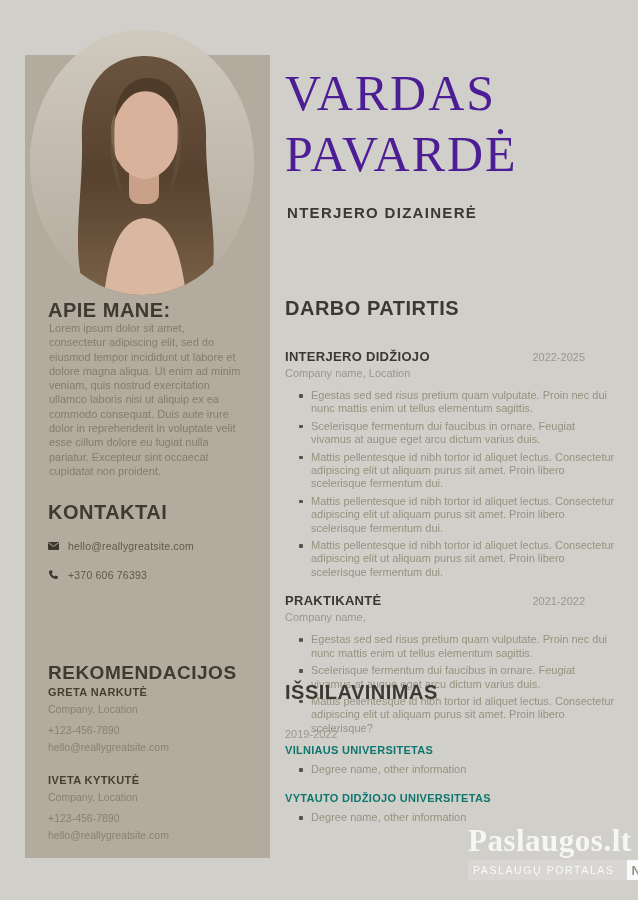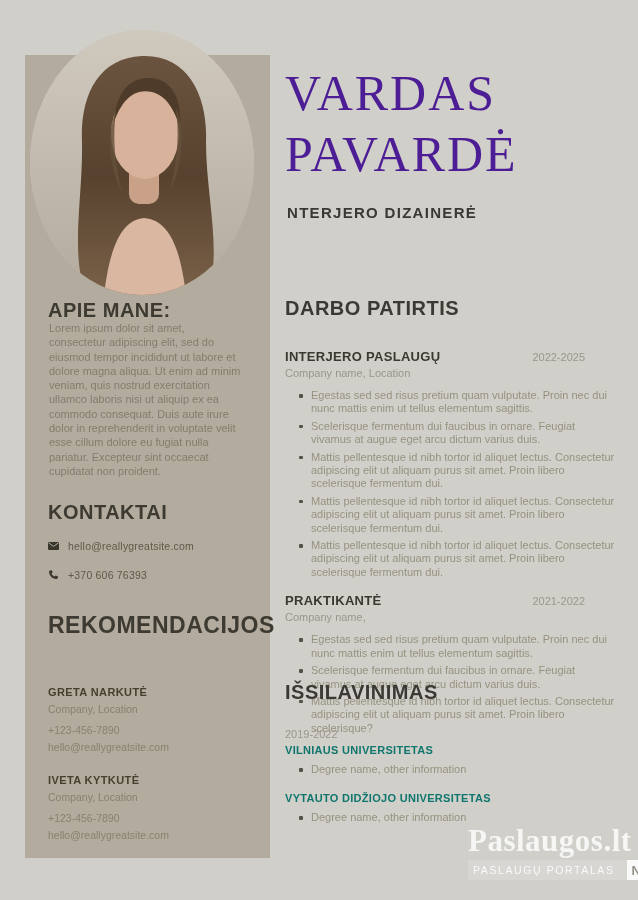--- a/index.html
+++ b/index.html
@@ -127,21 +127,21 @@
     <div class="contact-row">
       <span class="cicon">
         <svg width="10" height="10" viewBox="0 0 10 10">
             <path d="M2.1,0.4 L3.9,0.2 L4.7,2.6 L3.5,3.6 C4.1,5.0 5.1,6.0 6.5,6.6 L7.5,5.4 L9.9,6.2 L9.7,8.0 C9.6,8.7 9.0,9.2 8.3,9.1 C4.0,8.5 1.5,6.0 1.0,1.7 C0.9,1.1 1.4,0.5 2.1,0.4 Z" fill="#3a372f"></path>
           </svg>
       </span>
       <span class="contact-value">+370 606 76393</span>
     </div>
   </div>
 
-  <div class="side-heading" style="top:612px;font-size:23px">REKOMENDACIJOS</div>
+  <div class="side-heading" style="top:662px;font-size:19px">REKOMENDACIJOS</div>
   <div class="rec-list">
     <div class="rec-person">
       <div class="rec-name">GRETA NARKUTĖ</div>
       <div class="rec-line">Company, Location</div>
       <div class="rec-line phone">+123-456-7890</div>
       <div class="rec-line">hello@reallygreatsite.com</div>
     </div>
     <div class="rec-person">
       <div class="rec-name">IVETA KYTKUTĖ</div>
       <div class="rec-line">Company, Location</div>
@@ -154,21 +154,21 @@
     <div class="name-line">VARDAS</div>
     <div class="name-line">PAVARDĖ</div>
   </div>
   <div class="subtitle">NTERJERO DIZAINERĖ</div>
 
   <div class="section" style="top:297px">
     <div class="section-heading">DARBO PATIRTIS</div>
 
     <div class="job" style="margin-top:29px">
       <div class="job-header">
-        <span class="job-title">INTERJERO PASLAUGŲ</span>
+        <span class="job-title">INTERJERO DIDŽIOJO</span>
         <span class="job-dates">2022-2025</span>
       </div>
       <div class="job-company">Company name, Location</div>
       <ul class="bullets">
         <li>Egestas sed sed risus pretium quam vulputate. Proin nec dui nunc mattis enim ut tellus elementum sagittis.</li>
         <li>Scelerisque fermentum dui faucibus in ornare. Feugiat vivamus at augue eget arcu dictum varius duis.</li>
         <li>Mattis pellentesque id nibh tortor id aliquet lectus. Consectetur adipiscing elit ut aliquam purus sit amet. Proin libero scelerisque fermentum dui.</li>
         <li>Mattis pellentesque id nibh tortor id aliquet lectus. Consectetur adipiscing elit ut aliquam purus sit amet. Proin libero scelerisque fermentum dui.</li>
         <li>Mattis pellentesque id nibh tortor id aliquet lectus. Consectetur adipiscing elit ut aliquam purus sit amet. Proin libero scelerisque fermentum dui.</li>
       </ul>

